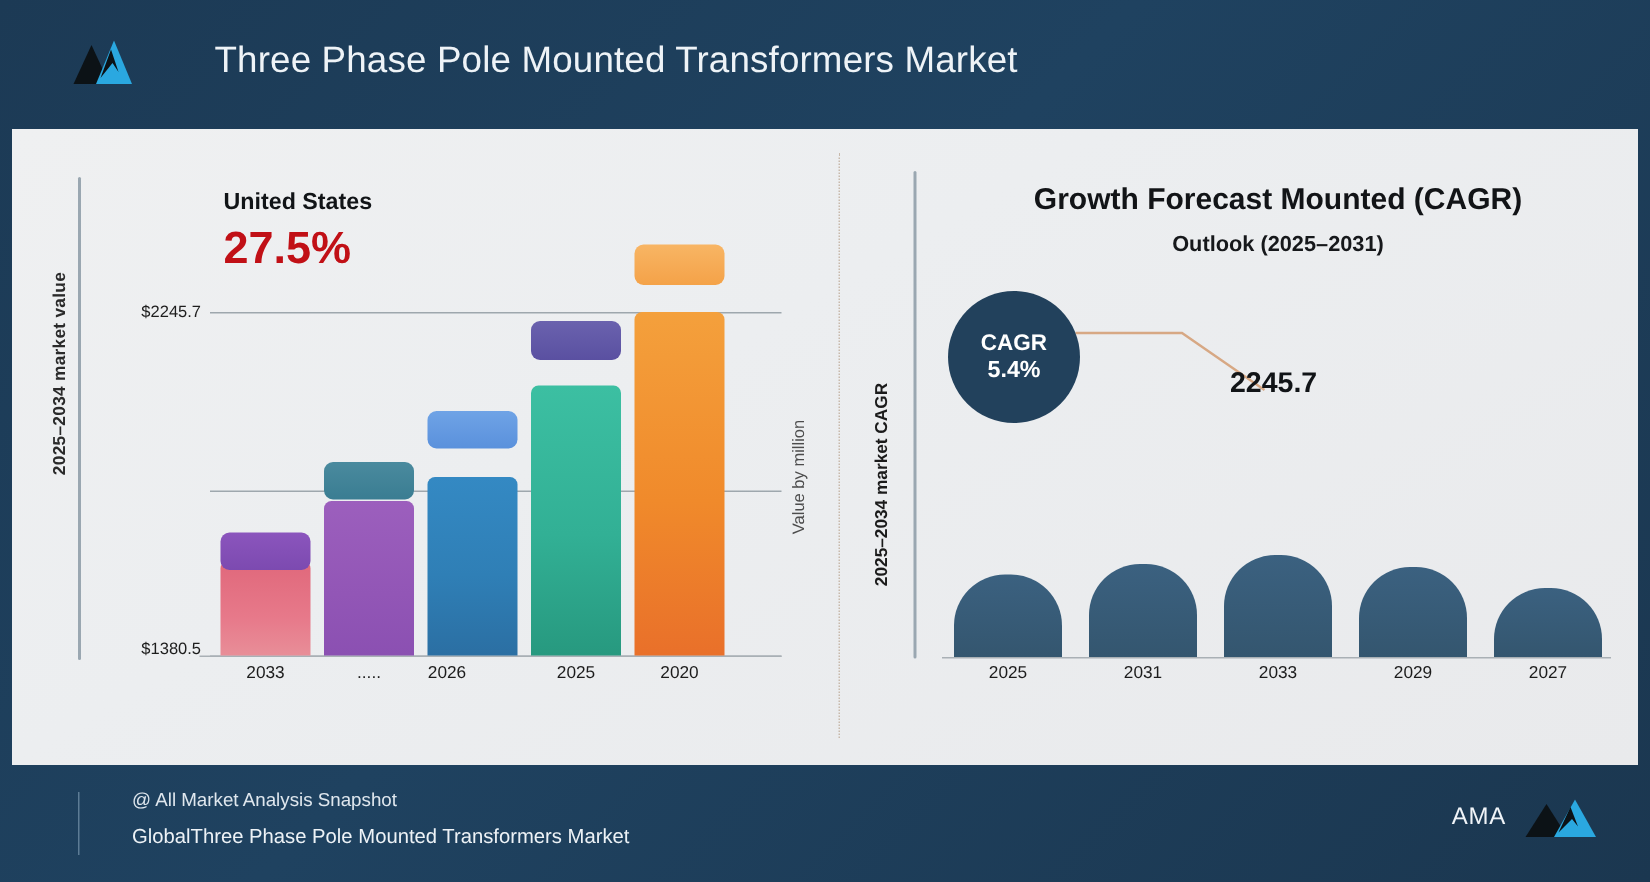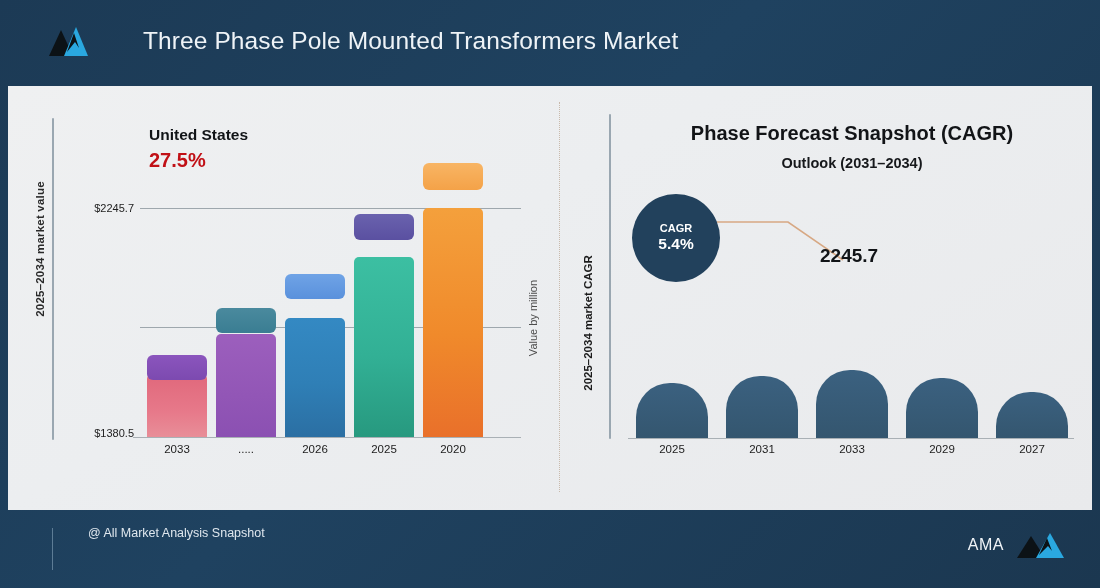--- a/index.html
+++ b/index.html
@@ -53,21 +53,21 @@
   .l-yaxis-line {
     position: absolute; left: 52px; top: 118px; width: 2px; height: 322px;
     background: #9aa7b1; border-radius: 1px;
   }
   .us-label {
     position: absolute; left: 149px; top: 126px;
     font-size: 15.5px; font-weight: bold; color: #111417;
   }
   .us-value {
     position: absolute; left: 149px; top: 149px;
-    font-size: 20px; font-weight: bold; color: #c11016;
+    font-size: 30px; font-weight: bold; color: #c11016;
   }
   .tick-text {
     position: absolute; font-size: 11px; color: #1d1d1d;
     white-space: nowrap; text-align: right;
   }
   .gridline {
     position: absolute; height: 1px; background: #9ea7ad;
   }
   .baseline {
     position: absolute; left: 133px; top: 437px; width: 388px; height: 1px;
@@ -134,21 +134,21 @@
     font-size: 11.5px; color: #1c1c1c; text-align: center;
   }
   .cagr-bubble {
     position: absolute; left: 632px; top: 194px;
     width: 88px; height: 88px; border-radius: 50%;
     background: #22415c;
     display: flex; flex-direction: column;
     align-items: center; justify-content: center;
     color: #ffffff; font-weight: bold; line-height: 1.18;
   }
-  .cagr-bubble span:nth-child(1) { font-size: 11px; }
+  .cagr-bubble span:nth-child(1) { font-size: 15px; }
   .cagr-bubble span:nth-child(2) { font-size: 15.5px; }
   .r-datalabel {
     position: absolute; font-size: 19px; font-weight: bold; color: #111417;
   }
 
   
   .footer {
     position: absolute; left: 0; top: 510px; width: 1100px; height: 78px;
   }
   .footer-rule {
@@ -219,32 +219,32 @@
 
       <div class="l-bar" style="left:221px;width:60px;height:180px;background:linear-gradient(180deg,#3cbfa2 0%,#32b095 55%,#27997f 100%);"></div>
       <div class="l-cap" style="left:221px;top:96px;width:60px;height:26px;background:linear-gradient(180deg,#6a62ae 0%,#5a50a1 100%);"></div>
 
       <div class="l-bar" style="left:290px;width:60px;height:229px;background:linear-gradient(180deg,#f4a03c 0%,#f08a2b 55%,#e9702a 100%);"></div>
       <div class="l-cap" style="left:290px;top:45px;width:60px;height:27px;background:linear-gradient(180deg,#f8b564 0%,#f4a248 100%);"></div>
     </div>
 
     <div class="l-xtick" style="left:147px;width:60px;">2033</div>
     <div class="l-xtick" style="left:216px;width:60px;">.....</div>
-    <div class="l-xtick" style="left:285px;width:60px;">2026</div>
+    <div class="l-xtick" style="left:268px;width:60px;">2026</div>
     <div class="l-xtick" style="left:354px;width:60px;">2025</div>
     <div class="l-xtick" style="left:423px;width:60px;">2020</div>
   </div>
 
   <div class="mid-label-1">Value by million</div>
   <div class="mid-label-2">2025–2034 market CAGR</div>
 
   <div>
     <div class="r-yaxis-line"></div>
-    <div class="r-title">Phase Forecast Snapshot (CAGR)</div>
-    <div class="r-subtitle">Outlook (2031–2034)</div>
+    <div class="r-title">Growth Forecast Mounted (CAGR)</div>
+    <div class="r-subtitle">Outlook (2025–2031)</div>
 
     <svg style="position:absolute;left:715px;top:205px;" width="150" height="70">
       <polyline points="2,17 73,17 128,55" fill="none" stroke="#d7a884" stroke-width="1.6"></polyline>
     </svg>
 
     <div class="r-plot">
 
       <div class="r-bar-group" style="left:6px;width:72px;height:100px;">
         <div class="r-seg r-seg-base" style="bottom:0;height:55px;background:linear-gradient(180deg,#3b6180 0%,#34566f 100%);"></div>
         <div class="r-seg r-seg-top" style="bottom:38px;height:62px;background:linear-gradient(180deg,#b9d2e4 0%,#a6c3da 100%);z-index:-1;"></div>
@@ -288,20 +288,21 @@
     <div class="r-xtick" style="left:726px;width:72px;">2031</div>
     <div class="r-xtick" style="left:816px;width:72px;">2033</div>
     <div class="r-xtick" style="left:906px;width:72px;">2029</div>
     <div class="r-xtick" style="left:996px;width:72px;">2027</div>
   </div>
 
   <div class="footer">
     <div class="footer-rule"></div>
   </div>
   <div class="footer-line1">@ All Market Analysis Snapshot</div>
+  <div class="footer-line2">GlobalThree Phase Pole Mounted Transformers Market</div>
   <div class="footer-brand">AMA</div>
   <div class="footer-logo">
     <svg width="60" height="30" viewBox="0 0 60 30">
       <path d="M2 27 L16 5 L30 27 Z" fill="#0c1216"></path>
       <path d="M21 27 L35 2 L49 27 Z" fill="#2aa8e0"></path>
       <path d="M24 24 L32 7 L37 20 L33 15 Z" fill="#0c1216"></path>
     </svg>
   </div>
 
 </div>

